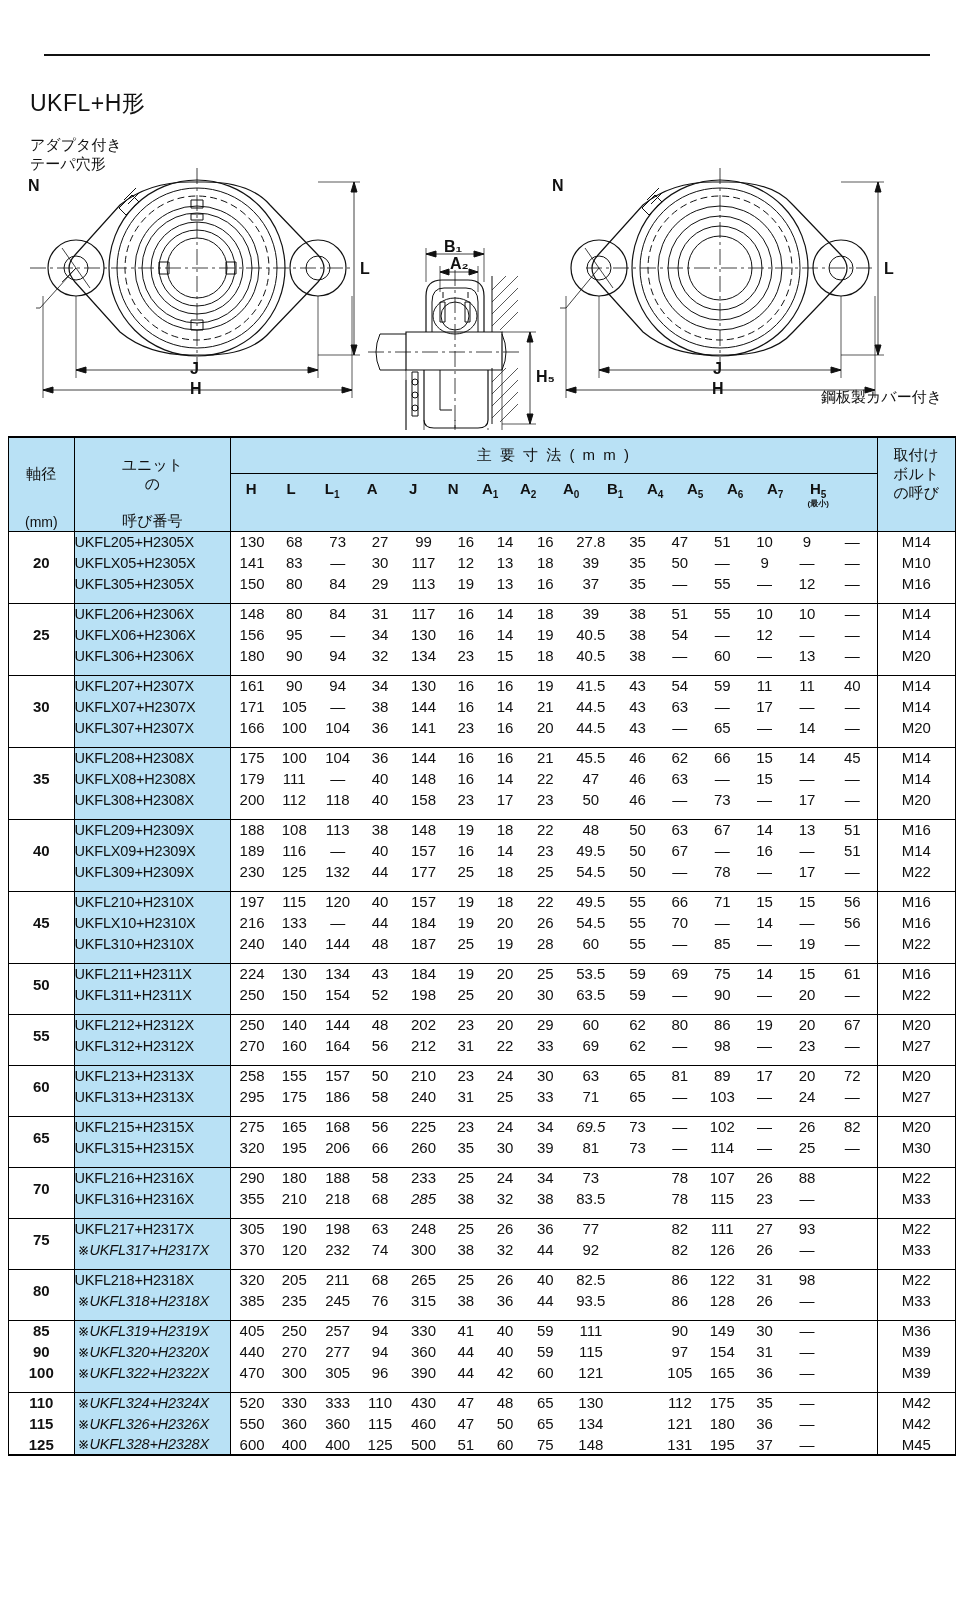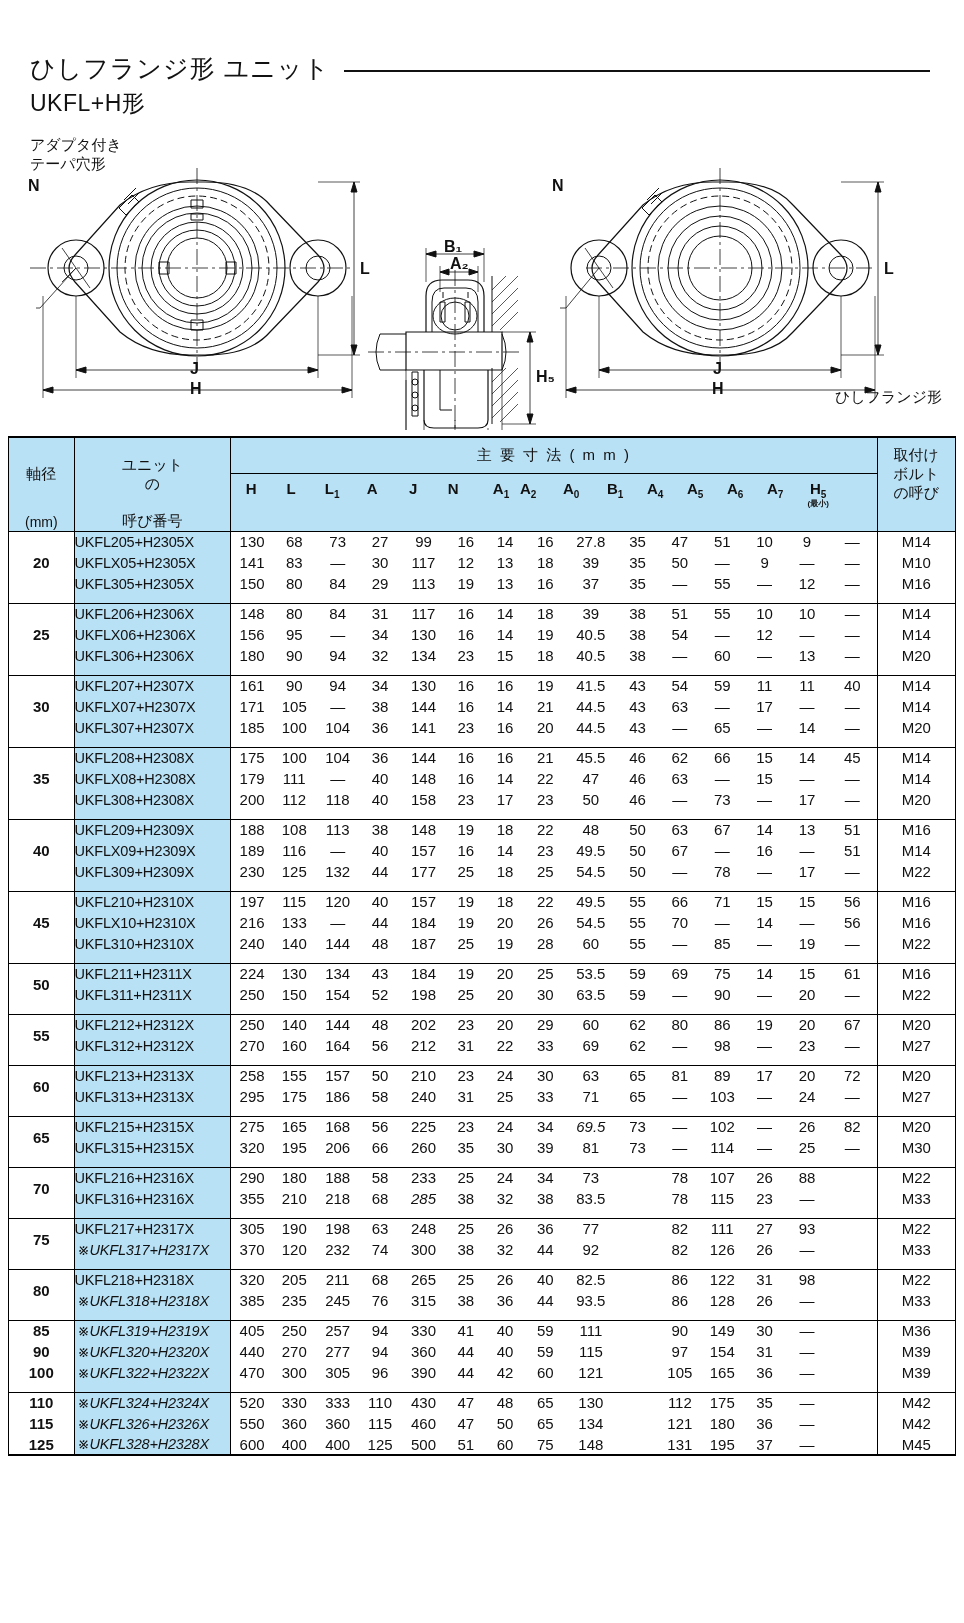--- a/index.html
+++ b/index.html
@@ -66,34 +66,33 @@
   .grp-sep td { border-top:1px solid #000; }
   .tbl-bottom td { border-bottom:2px solid #000; }
   .italic-name { font-style:italic; }
   .rowline { height:21px; }
 </style>
 </head>
 <body>
 
 <div class="header">
   <div class="title-row">
-    <span class="title-main">ひしフランジ形 ユニット</span>
     <span class="title-rule"></span>
   </div>
   <div class="title-sub">UKFL+H形</div>
 </div>
 
 <div class="drawings">
 
   <div class="note-left">
     <div>アダプタ付き</div>
     <div>テーパ穴形</div>
   </div>
 
-  <div class="note-right">ひしフランジ形</div>
+  <div class="note-right">鋼板製カバー付き</div>
 
   <svg class="draw" viewBox="0 0 964 310">
     <g stroke="#111" fill="none" stroke-width="1">
 
       <g>
 
         <path d="M75,135 L120,85 Q148,62 190,62 L205,62 Q250,62 270,85 L318,135
                  Q330,148 318,162 L270,212 Q250,235 205,235 L190,235 Q148,235 120,212 L75,162
                  Q63,148 75,135 Z" stroke-width="1.2"></path>
 
@@ -312,21 +311,21 @@
       </tr>
       <tr>
         <th colspan="15" style="border-top:1px solid #000;padding:0;">
           <div id="symbol-row" style="display:flex;height:38px;align-items:flex-start;padding-top:6px;">
               <div class="th-sym" style="width: 40px; text-align: center;">H</div>
               <div class="th-sym" style="width: 40px; text-align: center;">L</div>
               <div class="th-sym" style="width: 42px; text-align: center;">L<sub>1</sub></div>
               <div class="th-sym" style="width: 38px; text-align: center;">A</div>
               <div class="th-sym" style="width: 44px; text-align: center;">J</div>
               <div class="th-sym" style="width: 36px; text-align: center;">N</div>
-              <div class="th-sym" style="width: 38px; text-align: right;">A<sub>1</sub></div>
+              <div class="th-sym" style="width: 38px; text-align: center;">A<sub>1</sub></div>
               <div class="th-sym" style="width: 38px; text-align: center;">A<sub>2</sub></div>
               <div class="th-sym" style="width: 48px; text-align: center;">A<sub>0</sub></div>
               <div class="th-sym" style="width: 40px; text-align: center;">B<sub>1</sub></div>
               <div class="th-sym" style="width: 40px; text-align: center;">A<sub>4</sub></div>
               <div class="th-sym" style="width: 40px; text-align: center;">A<sub>5</sub></div>
               <div class="th-sym" style="width: 40px; text-align: center;">A<sub>6</sub></div>
               <div class="th-sym" style="width: 40px; text-align: center;">A<sub>7</sub></div>
               <div class="th-sym" style="width: 46px; text-align: center;">H<sub>5</sub><span class="sub-min">(最小)</span></div>
             </div>
         </th>
@@ -505,21 +504,21 @@
           <td class="num" style="width: 40px;">43</td>
           <td class="num" style="width: 40px;">63</td>
           <td class="num" style="width: 40px;">—</td>
           <td class="num" style="width: 40px;">17</td>
           <td class="num" style="width: 40px;">—</td>
           <td class="num" style="width: 46px;">—</td>
           <td class="bolt">M14</td>
         </tr>
         <tr class="rowline">
           <td class="unitname">UKFL307+H2307X</td>
-          <td class="num" style="width: 40px;">185</td>
+          <td class="num" style="width: 40px;">166</td>
           <td class="num" style="width: 40px;">100</td>
           <td class="num" style="width: 42px;">104</td>
           <td class="num" style="width: 38px;">36</td>
           <td class="num" style="width: 44px;">141</td>
           <td class="num" style="width: 36px;">23</td>
           <td class="num" style="width: 38px;">16</td>
           <td class="num" style="width: 38px;">20</td>
           <td class="num" style="width: 48px;">44.5</td>
           <td class="num" style="width: 40px;">43</td>
           <td class="num" style="width: 40px;">—</td>

